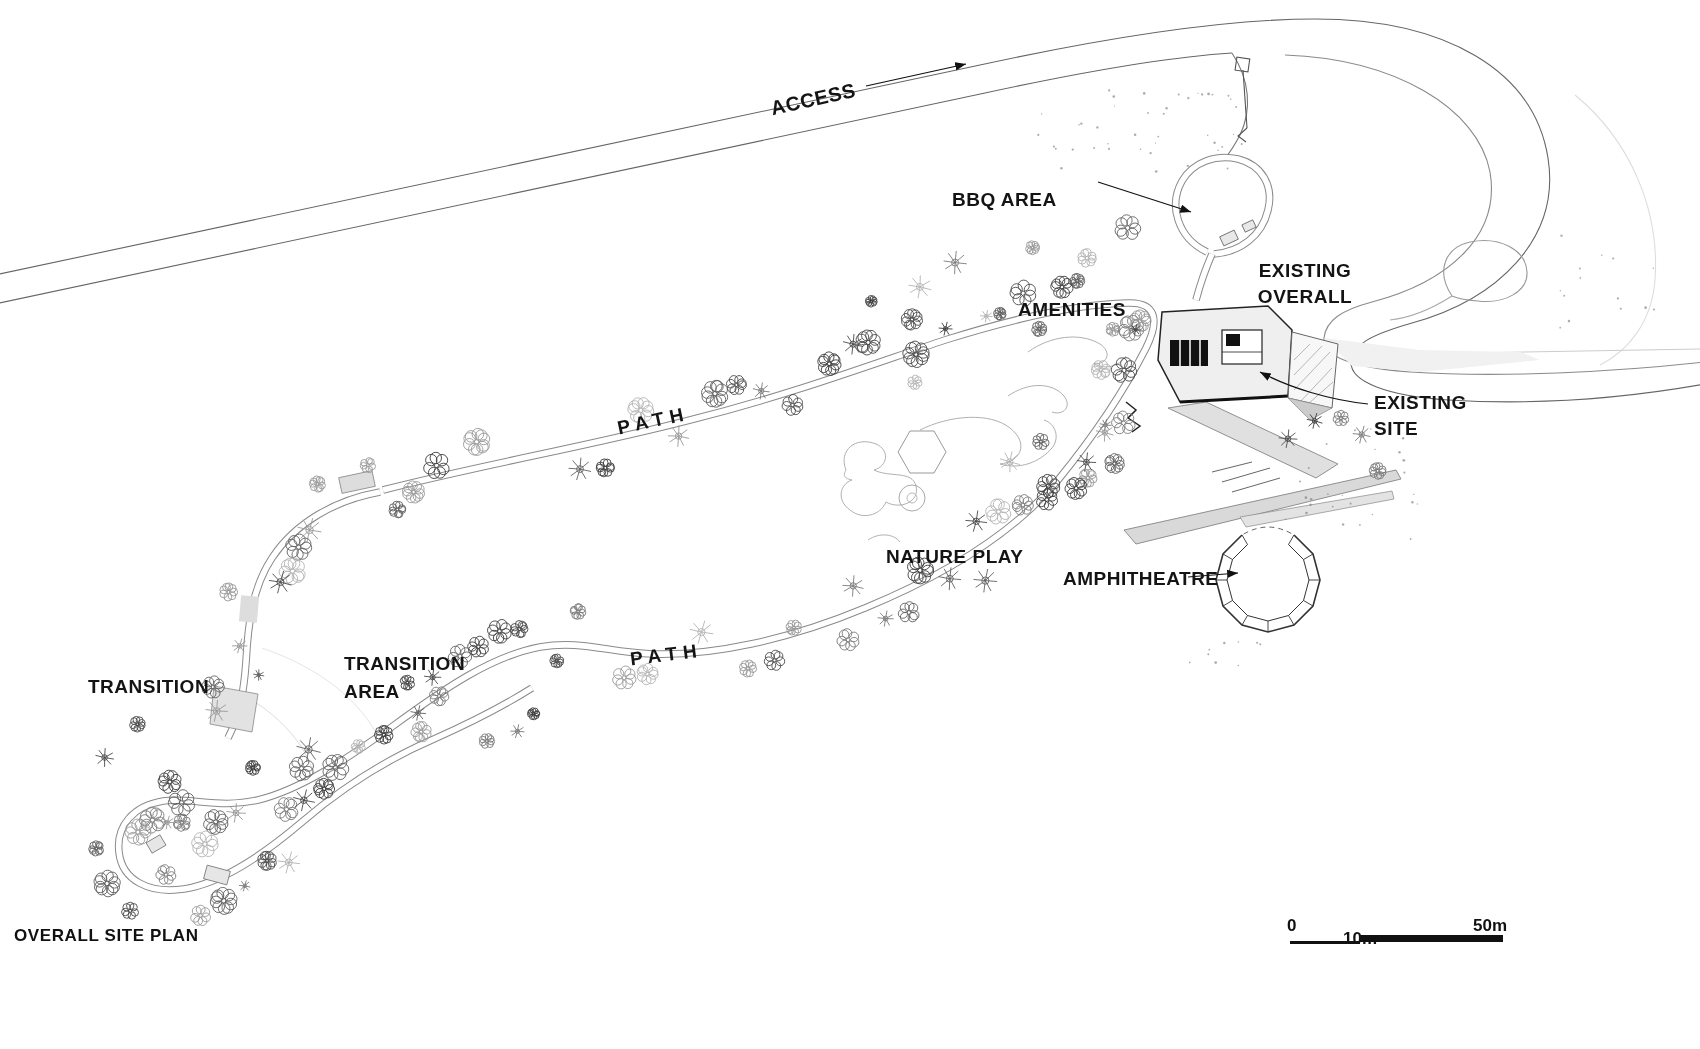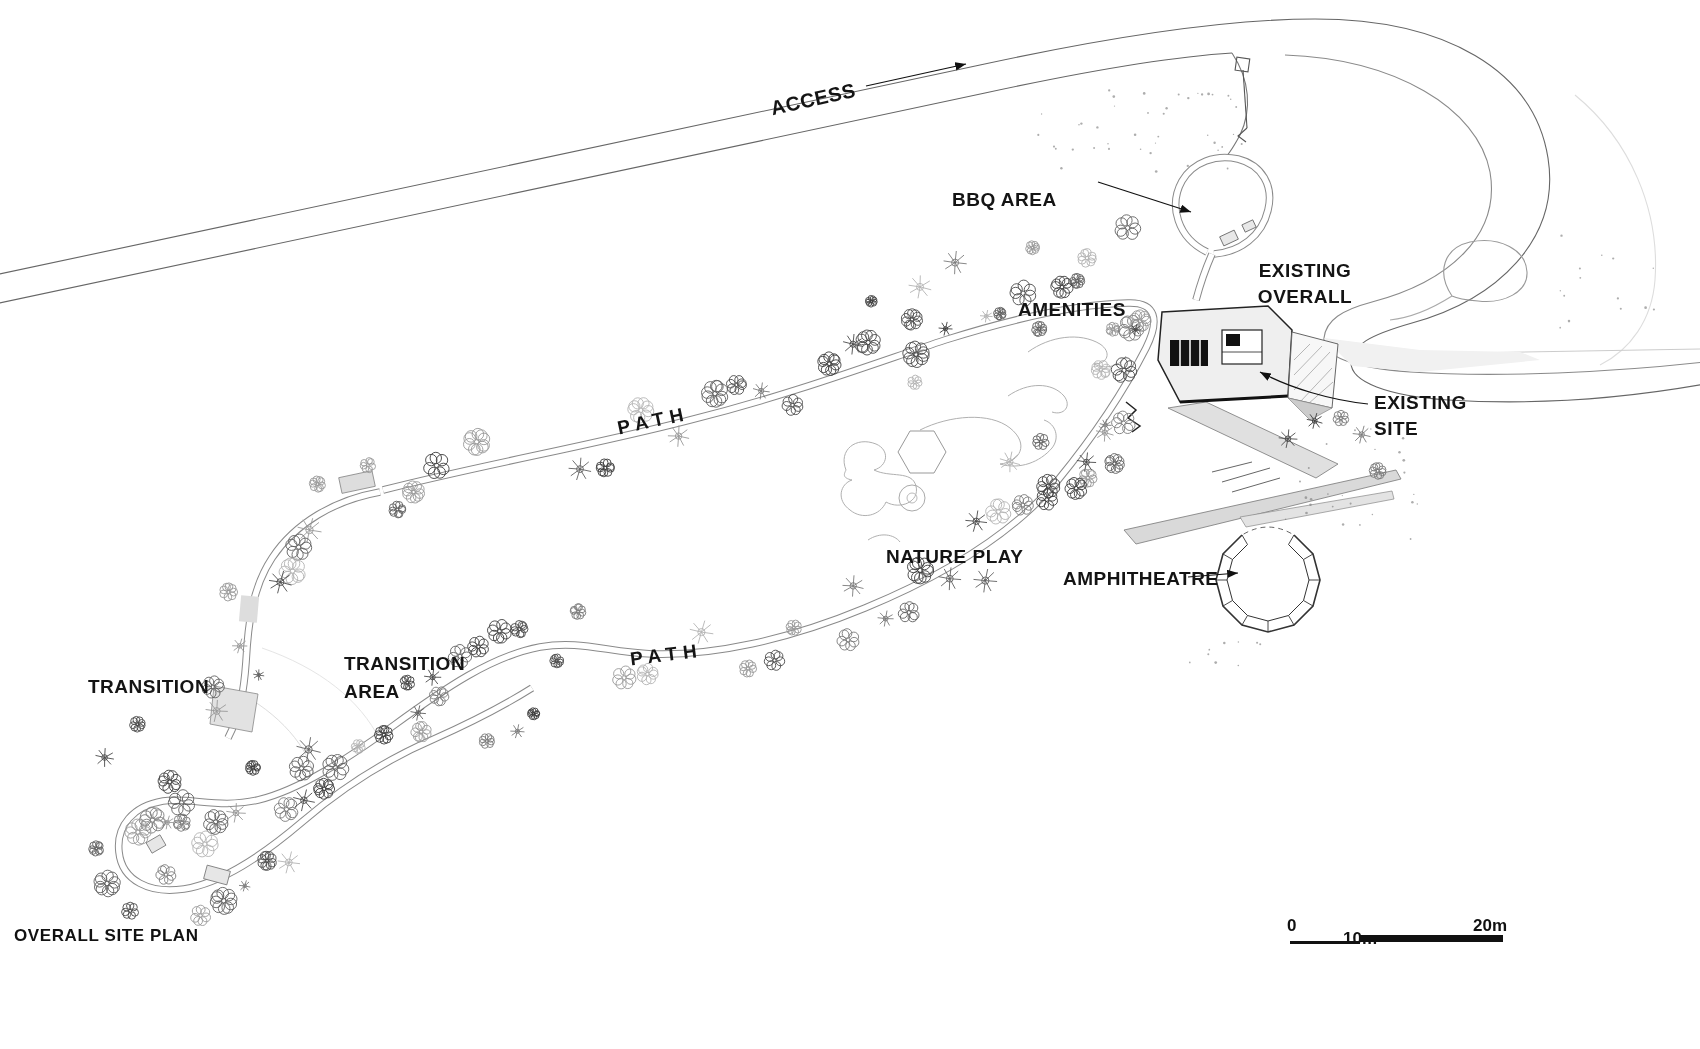--- a/index.html
+++ b/index.html
@@ -1594,18 +1594,18 @@
     <div>AREA</div>
   </div>
 
   <div class="lbl" style="left:88px;top:674px;">TRANSITION</div>
 
   <div class="title">OVERALL SITE PLAN</div>
 
   <div class="scalebar">
     <span class="sb-0">0</span>
     <span class="sb-10">10m</span>
-    <span class="sb-30">20m</span>
+    <span class="sb-30">50m</span>
     <div class="sb-bar-a"></div>
     <div class="sb-bar-b"></div>
   </div>
 
 </div>
 
 </body></html>

